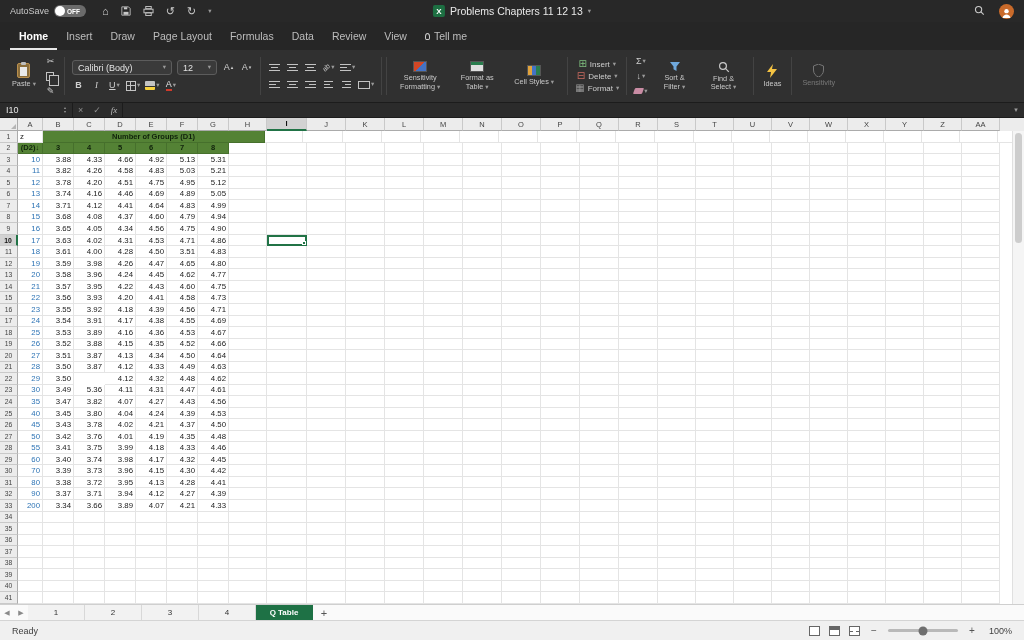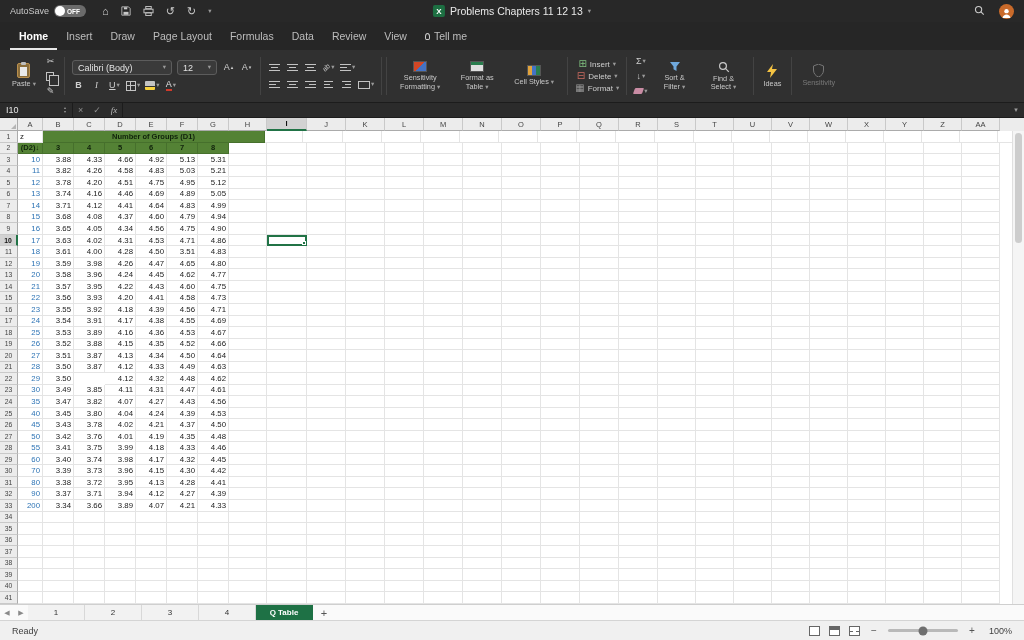--- a/index.html
+++ b/index.html
@@ -1117,21 +1117,21 @@
         <div class="cell" style="width: 38px;"></div>
         <div class="cell" style="width: 38px;"></div>
         <div class="cell" style="width: 38px;"></div>
         <div class="cell" style="width: 38px;"></div>
         <div class="cell" style="width: 38px;"></div>
       </div>
       <div class="grow">
         <div class="rowhdr">23</div>
         <div class="cell dfcol" style="width: 25px;">30</div>
         <div class="cell" style="width: 31px;">3.49</div>
-        <div class="cell" style="width: 31px;">3.85</div>
+        <div class="cell" style="width: 31px;">5.36</div>
         <div class="cell" style="width: 31px;">4.11</div>
         <div class="cell" style="width: 31px;">4.31</div>
         <div class="cell" style="width: 31px;">4.47</div>
         <div class="cell" style="width: 31px;">4.61</div>
         <div class="cell" style="width: 38px;"></div>
         <div class="cell" style="width: 40px;"></div>
         <div class="cell" style="width: 39px;"></div>
         <div class="cell" style="width: 39px;"></div>
         <div class="cell" style="width: 39px;"></div>
         <div class="cell" style="width: 39px;"></div>

